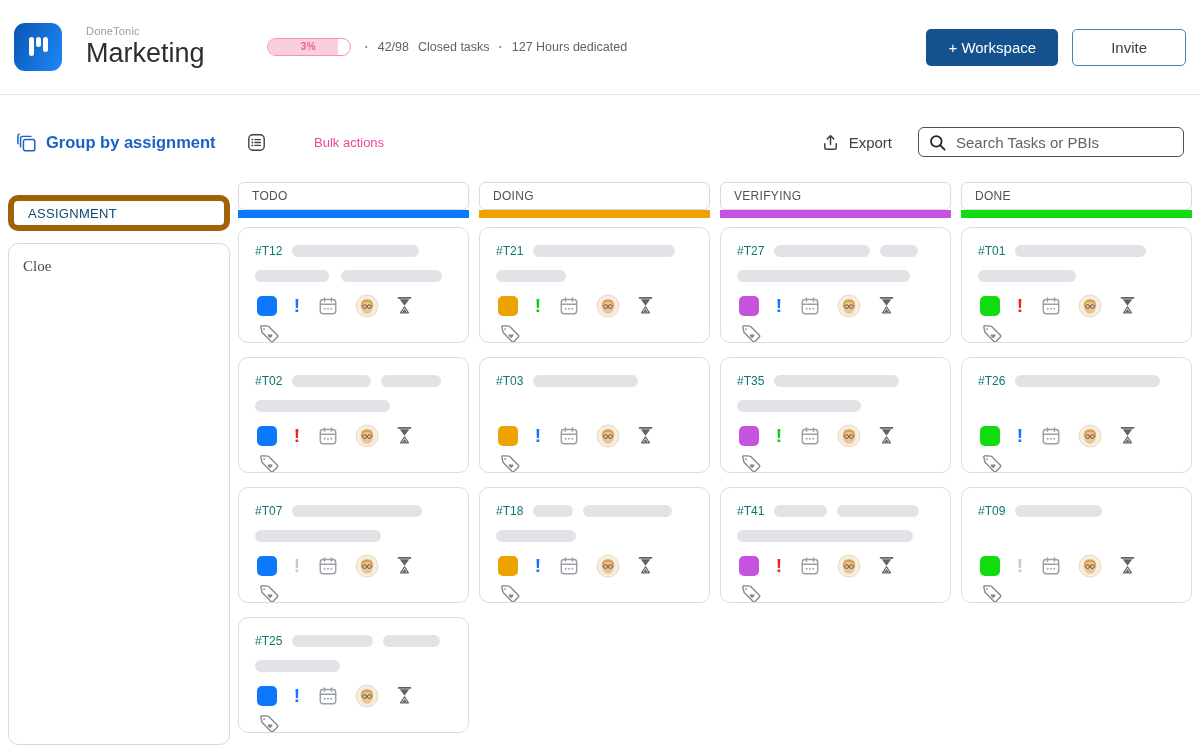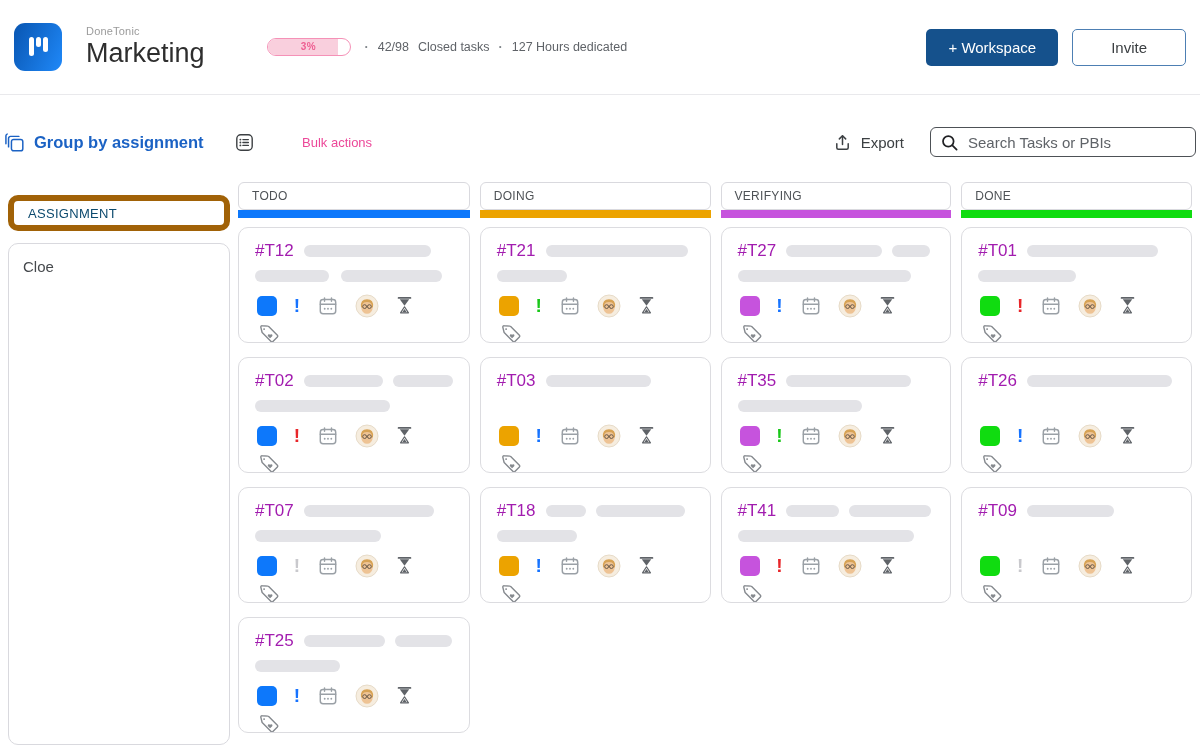--- a/index.html
+++ b/index.html
@@ -26,55 +26,55 @@
   .stats { display:flex; align-items:center; gap:9px; margin-left:14px;
     font-size:12.5px; color:#5f6368; white-space:nowrap; }
   .stats .dot { color:#80868b; font-weight:bold; }
   .header-actions { margin-left:auto; display:flex; align-items:center; gap:14px; }
   .btn-ws { background:#15518c; color:#fff; border:none; border-radius:5px;
     font-size:15px; padding:10px 22px; font-family:inherit; cursor:pointer; }
   .btn-invite { background:#fff; color:#3c4043; border:1.5px solid #4d7fb3; border-radius:5px;
     font-size:15px; padding:9px 38px; font-family:inherit; cursor:pointer; }
 
   
-  .toolbar { display:flex; align-items:center; margin-top:31px; padding:0 4px; height:32px; }
+  .toolbar { display:flex; align-items:center; margin-top:31px; padding:0 16px; height:32px; }
   .tool-item { display:flex; align-items:center; gap:9px; cursor:pointer; }
   .group-by { width:222px; color:#1b62c4; font-weight:bold; font-size:16.5px; }
   .bulk { color:#ec4899; font-size:13px; margin-left:8px;gap:47px; }
   .toolbar-right { margin-left:auto; display:flex; align-items:center; gap:26px; }
   .export { color:#3c4043; font-size:15px; }
   .search { display:flex; align-items:center; gap:9px; width:266px; height:30px;
     border:1.5px solid #4d5156; border-radius:6px; padding:0 9px; background:#fff; }
   .search input { border:none; outline:none; flex:1; font-size:15px; color:#3c4043;
     font-family:inherit; background:transparent; min-width:0; }
   .search input::placeholder { color:#5f6368; }
 
   
   .main { display:flex; margin-top:24px; padding:0 8px; }
   .sidebar { width:222px; flex-shrink:0; margin-top:13px; }
   .assign-box { height:36px; border:6px solid #a16207; border-radius:10px;
     display:flex; align-items:center; padding:0 14px; font-size:13px; color:#0c4a6e;
     letter-spacing:.3px; }
   .assignee-panel { margin-top:12px; height:502px; border:1px solid #d9d9de;
-    border-radius:10px; padding:14px; }
+    border-radius:10px; padding:14px;font-family:Liberation Serif, serif; }
   .assignee-name { font-size:15px; color:#46494d; }
 
   .board { flex:1; margin-left:8px; display:grid; grid-template-columns:repeat(4,1fr);
     gap:10px; align-items:start; }
   .col-head { height:28px; border:1px solid #d9d9de; border-radius:6px;
     display:flex; align-items:center; padding:0 13px; font-size:12px; color:#4e5256;
     letter-spacing:.3px; background:#fff; }
   .col-bar { height:8px; }
   .cards { margin-top:9px; }
 
   
   .card { height:116px; border:1px solid #dcdce0; border-radius:10px;
     padding:12px 16px 0; margin-bottom:14px; background:#fff; overflow:hidden; cursor:pointer; }
   .card-head { display:flex; align-items:center; gap:10px; height:22px; }
-  .card-id { color:#a21caf; font-size:17px; white-space:nowrap; }
+  .card-id { color:#0f766e; font-size:12px; white-space:nowrap; }
   .bar { height:12px; border-radius:6px; background:#e3e3e7; flex-shrink:1; min-width:14px; }
   .line2 { display:flex; gap:12px; height:12px; margin-top:8px; }
   .line2 .bar { flex-shrink:0; }
   .icons { display:flex; align-items:center; gap:16px; height:24px; margin-top:12px;
     padding-left:2px; }
   .sq { width:20px; height:20px; border-radius:5px; display:inline-block; }
   .excl { font-size:19px; font-weight:bold; line-height:20px; width:8px; text-align:center; }
   .tag-row { margin-top:4px; padding-left:2px; height:24px; }
   svg { display:block; }
   .tool-item svg, .icons svg, .tag-row svg { flex-shrink:0; }

